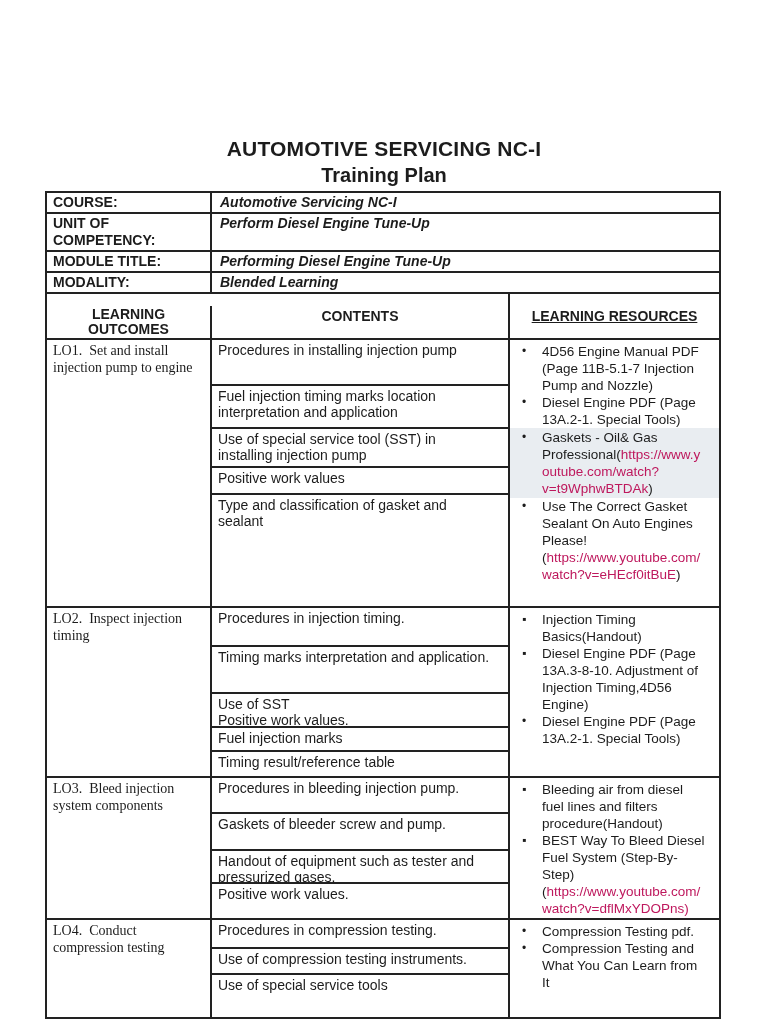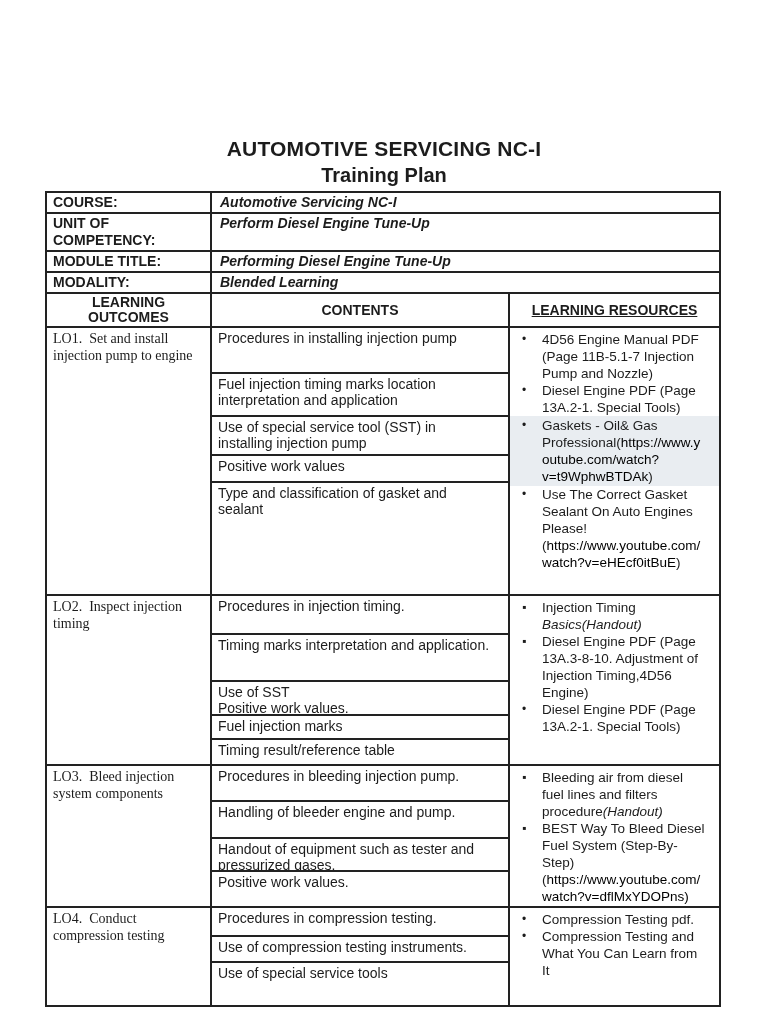--- a/index.html
+++ b/index.html
@@ -35,21 +35,21 @@
     font-size: 14px; line-height: 17px;
   }
 
   
   .hdr-row { display: flex; border-bottom: 2px solid #222222; min-height: 33px; }
   .hdr-cell {
     display: flex; align-items: center; justify-content: center;
     text-align: center; font-weight: bold; font-size: 14px; line-height: 15px;
     padding: 1px 4px;
   }
-  .c-out { width: 165px; flex: 0 0 165px; border-right: 2px solid #222222; }
+  .c-out { width: 165px; flex: 0 0 165px; border-right: 2px solid #222222; margin-top: 12px; }
   .c-con { width: 298px; flex: 0 0 298px; border-right: 2px solid #222222; }
   .c-res { flex: 1; text-decoration: underline; }
 
   
   .lo-row { display: flex; border-bottom: 2px solid #222222; }
   .lo-row.last { border-bottom: none; }
   .out-cell {
     width: 165px; flex: 0 0 165px;
     border-right: 2px solid #222222;
     padding: 2px 10px 2px 6px;
@@ -70,22 +70,22 @@
     flex: 0 0 22px; width: 22px;
     font-size: 12px; line-height: 17px;
     padding-left: 2px;
   }
   .ritem .rtext { flex: 1; overflow-wrap: anywhere; }
   .ritem.hl {
     background: #e9edf1;
     margin: 0 -12px 0 -10px;
     padding: 1px 12px 1px 10px;
   }
-  .it { font-style: italic; }
-  a.link { color: #000000; text-decoration: none; cursor: pointer; }
+  .it { }
+  a.link { color: #be185d; text-decoration: none; cursor: pointer; }
 </style>
 </head>
 <body>
 
 <div class="page">
 
   <div class="titles">
     <div class="doc-title">AUTOMOTIVE SERVICING NC-I</div>
     <div class="doc-subtitle">Training Plan</div>
   </div>
@@ -167,21 +167,21 @@
           <span class="mk">•</span>
           <span class="rtext"><span>Diesel Engine PDF (Page 13A.2-1. Special Tools)</span></span>
         </div>
       </div>
     </div>
 
     <div class="lo-row">
       <div class="out-cell">LO3.&nbsp; Bleed injection system components</div>
       <div class="con-cell">
         <div class="sub" style="height:36px">Procedures in bleeding injection pump.</div>
-        <div class="sub" style="height:37px">Handling of bleeder engine and pump.</div>
+        <div class="sub" style="height:37px">Gaskets of bleeder screw and pump.</div>
         <div class="sub" style="height:33px">Handout of equipment such as tester and pressurized gases.</div>
         <div class="sub lastsub" style="height:34px">Positive work values.</div>
       </div>
       <div class="res-cell">
         <div class="ritem">
           <span class="mk">▪</span>
           <span class="rtext"><span>Bleeding air from diesel fuel lines and filters procedure</span><span class="it">(Handout)</span></span>
         </div>
         <div class="ritem">
           <span class="mk">▪</span>

